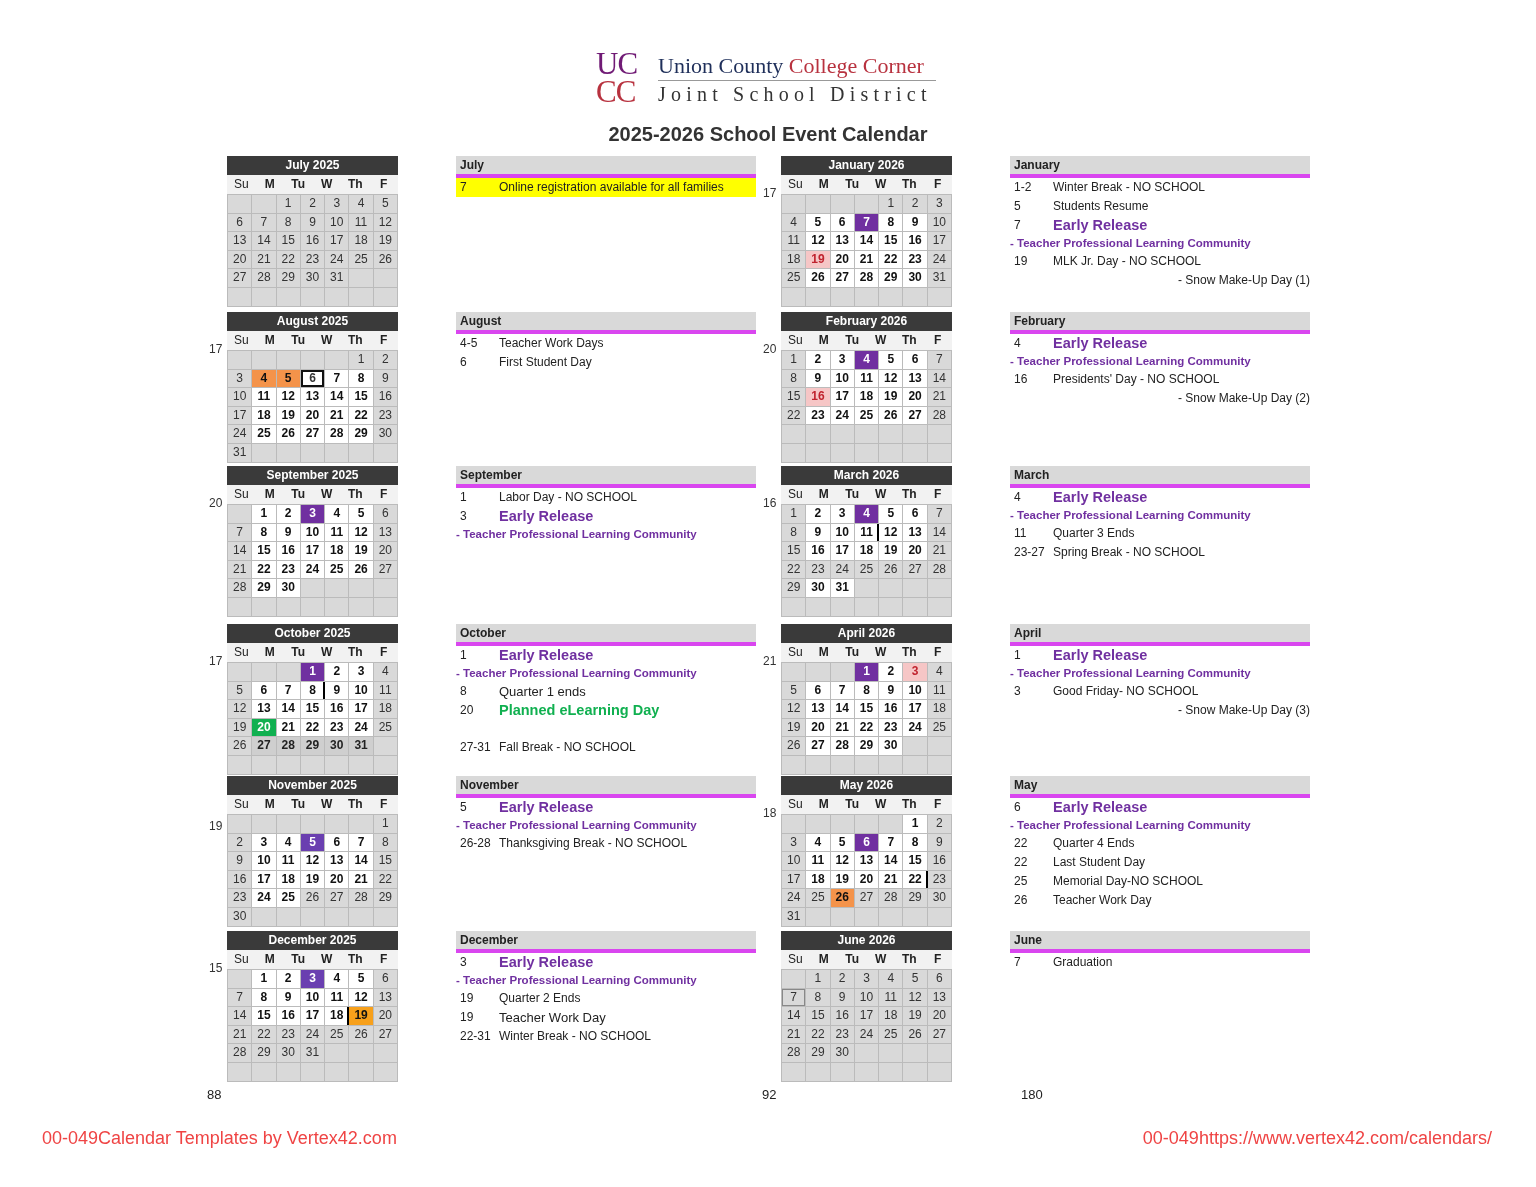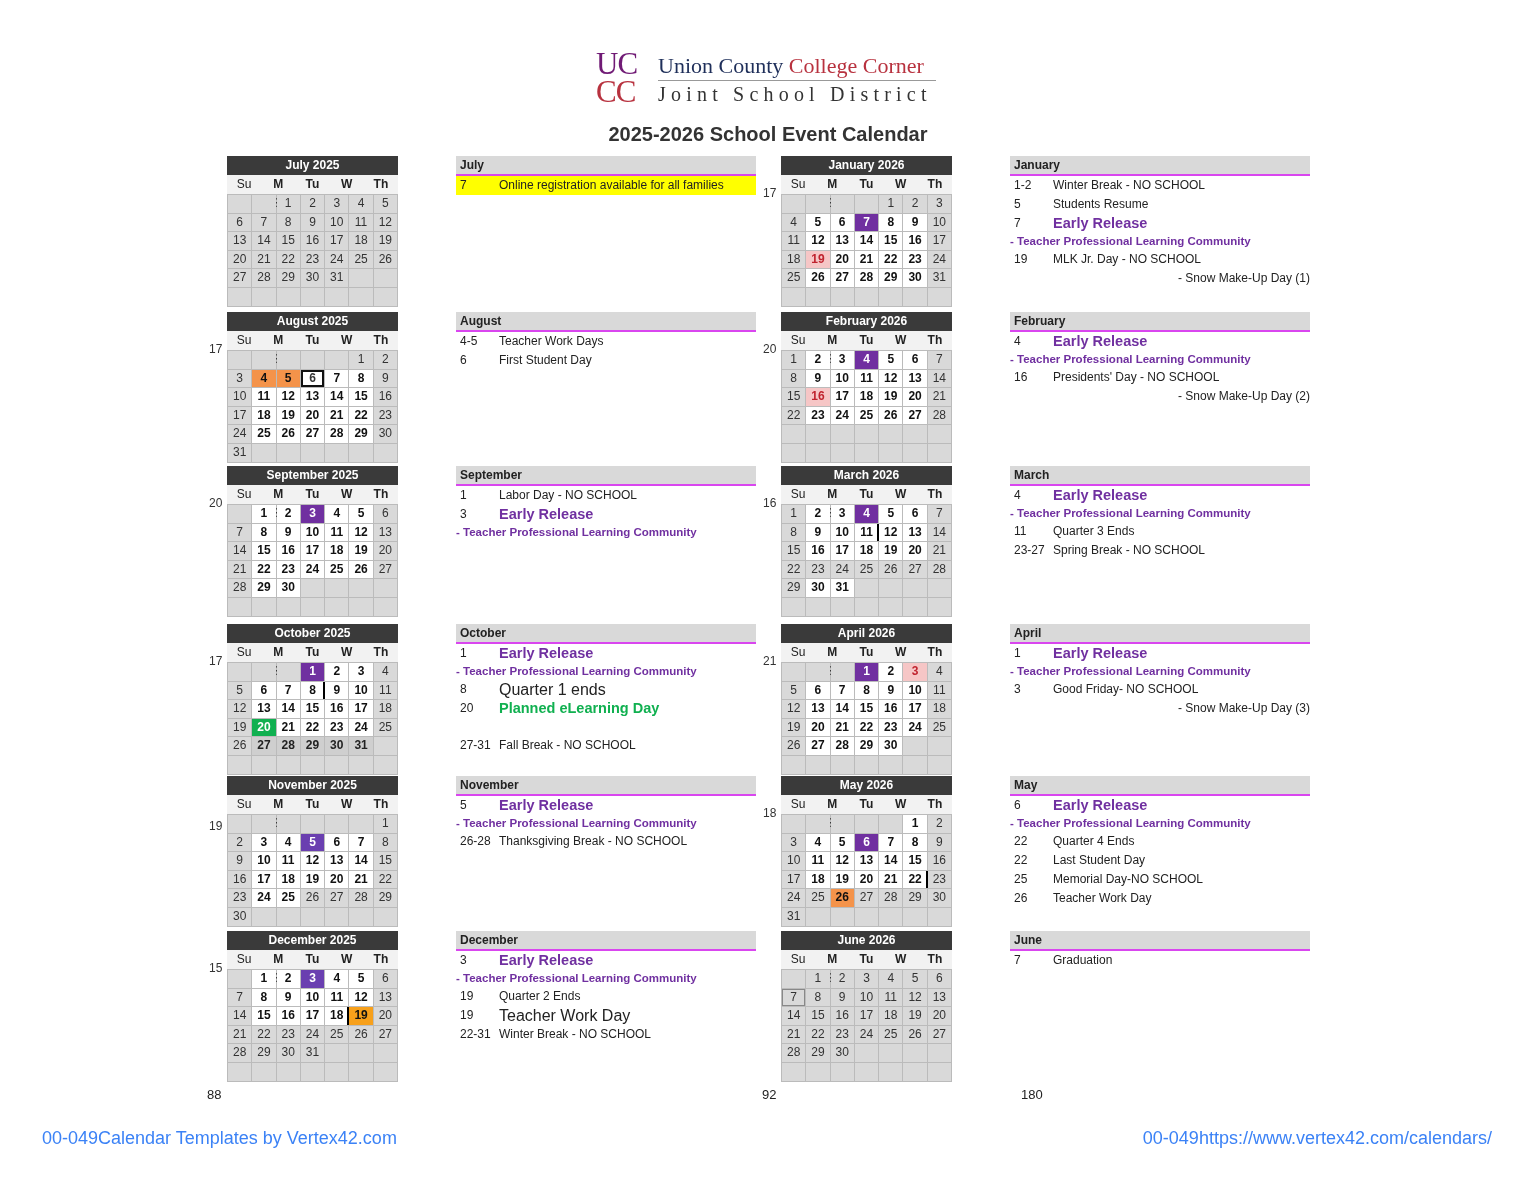--- a/index.html
+++ b/index.html
@@ -10,52 +10,52 @@
   .logo .mark .l2 { color:#b8323f; }
   .logo .name { position:absolute; left:62px; top:3px; font-family:"Liberation Serif", serif; font-size:22px; white-space:nowrap; }
   .logo .name .a { color:#1f2f5a; }
   .logo .name .b { color:#b8323f; }
   .logo .rule { position:absolute; left:62px; top:30px; width:278px; height:1px; background:#999; }
   .logo .sub { position:absolute; left:62px; top:33px; font-family:"Liberation Serif", serif; font-size:20px; letter-spacing:5.2px; color:#333; white-space:nowrap; }
   .title { position:absolute; left:0; width:1536px; top:123px; text-align:center; font-size:20px; font-weight:bold; color:#333; }
 
   .cal { position:absolute; width:171px; }
   .cal .hdr { background:#3a3a3a; color:#fff; font-weight:bold; font-size:12px; text-align:center; height:19px; line-height:19px; }
-  .cal .dow { display:grid; grid-template-columns:repeat(5, 1fr); background:#f2f2f2; height:19px; line-height:19px; font-size:12px; text-align:center; }
+  .cal .dow { display:grid; grid-template-columns:repeat(6, 1fr); background:#f2f2f2; height:19px; line-height:19px; font-size:12px; text-align:center; }
   .cal .dow span.b { font-weight:bold; }
   .cal .grid { display:grid; grid-template-columns:repeat(7, 1fr); background:#bbb; gap:1px; border:1px solid #bbb; }
   .cal .cell { background:#d9d9d9; height:17.6px; line-height:17.6px; font-size:12px; text-align:center; color:#333; position:relative; }
   .cal .cell.s { background:#fff; font-weight:bold; color:#111; }
   .cal .cell.er { background:#7030a0; color:#fff; font-weight:bold; }
   .cal .cell.er2 { background:#6a3fb0; color:#fff; font-weight:bold; }
   .cal .cell.tw { background:#f4934a; font-weight:bold; color:#111; }
   .cal .cell.ho { background:#f6c6c6; color:#c0232e; font-weight:bold; }
   .cal .cell.el { background:#10b050; color:#fff; font-weight:bold; }
   .cal .cell.q2 { background:#f7a01b; font-weight:bold; color:#111; }
   .cal .cell.fs { outline:2px solid #111; outline-offset:-2px; background:#fff; font-weight:bold; }
   .cal .cell.bo { background:#cfcfcf; font-weight:bold; color:#222; }
   .cal .cell.grad { outline:1px solid #888; outline-offset:-1px; }
   .cal .cell.qe::after { content:""; position:absolute; right:-2px; top:0; width:3px; height:100%; background:#000; }
   .wk { position:absolute; font-size:12px; color:#333; }
 
   .evt { position:absolute; width:300px; }
-  .evt .eh { background:#d9d9d9; border-bottom:2px solid #d946ef; font-weight:bold; font-size:12px; height:18px; line-height:18px; padding-left:4px; }
+  .evt .eh { background:#d9d9d9; border-bottom:4px solid #d946ef; font-weight:bold; font-size:12px; height:18px; line-height:18px; padding-left:4px; }
   .evt .row { display:flex; font-size:12px; min-height:19px; line-height:19px; color:#222; }
   .evt .row .d { width:39px; padding-left:4px; flex:none; }
   .evt .row .t { flex:1; }
   .evt .row.hl { background:#ffff00; }
   .evt .row.er .t { color:#7030a0; font-weight:bold; font-size:14.5px; }
   .evt .row.sub .t { color:#7030a0; font-weight:bold; font-size:11.5px; }
   .evt .row.sub { min-height:17px; line-height:17px;flex-direction:column; }
-  .evt .row.big .t { font-size:16px; }
+  .evt .row.big .t { font-size:13px; }
   .evt .row.green .t { color:#10b050; font-weight:bold; font-size:14.5px; }
   .evt .row.gap { min-height:18px; }
   .evt .row.ind .t { padding-left:4px;text-align:right; }
   .count { position:absolute; font-size:13px; color:#222; }
-  .foot { position:absolute; top:1128px; font-size:18px; color:#3b82f6; }
+  .foot { position:absolute; top:1128px; font-size:18px; color:#ef4444; }
 </style>
 </head>
 <body>
 
 <div class="logo">
   <div class="mark">
     <div class="l1">UC</div>
     <div class="l2">CC</div>
   </div>
   <div class="name"><span class="a">Union County </span><span class="b">College Corner</span></div>

